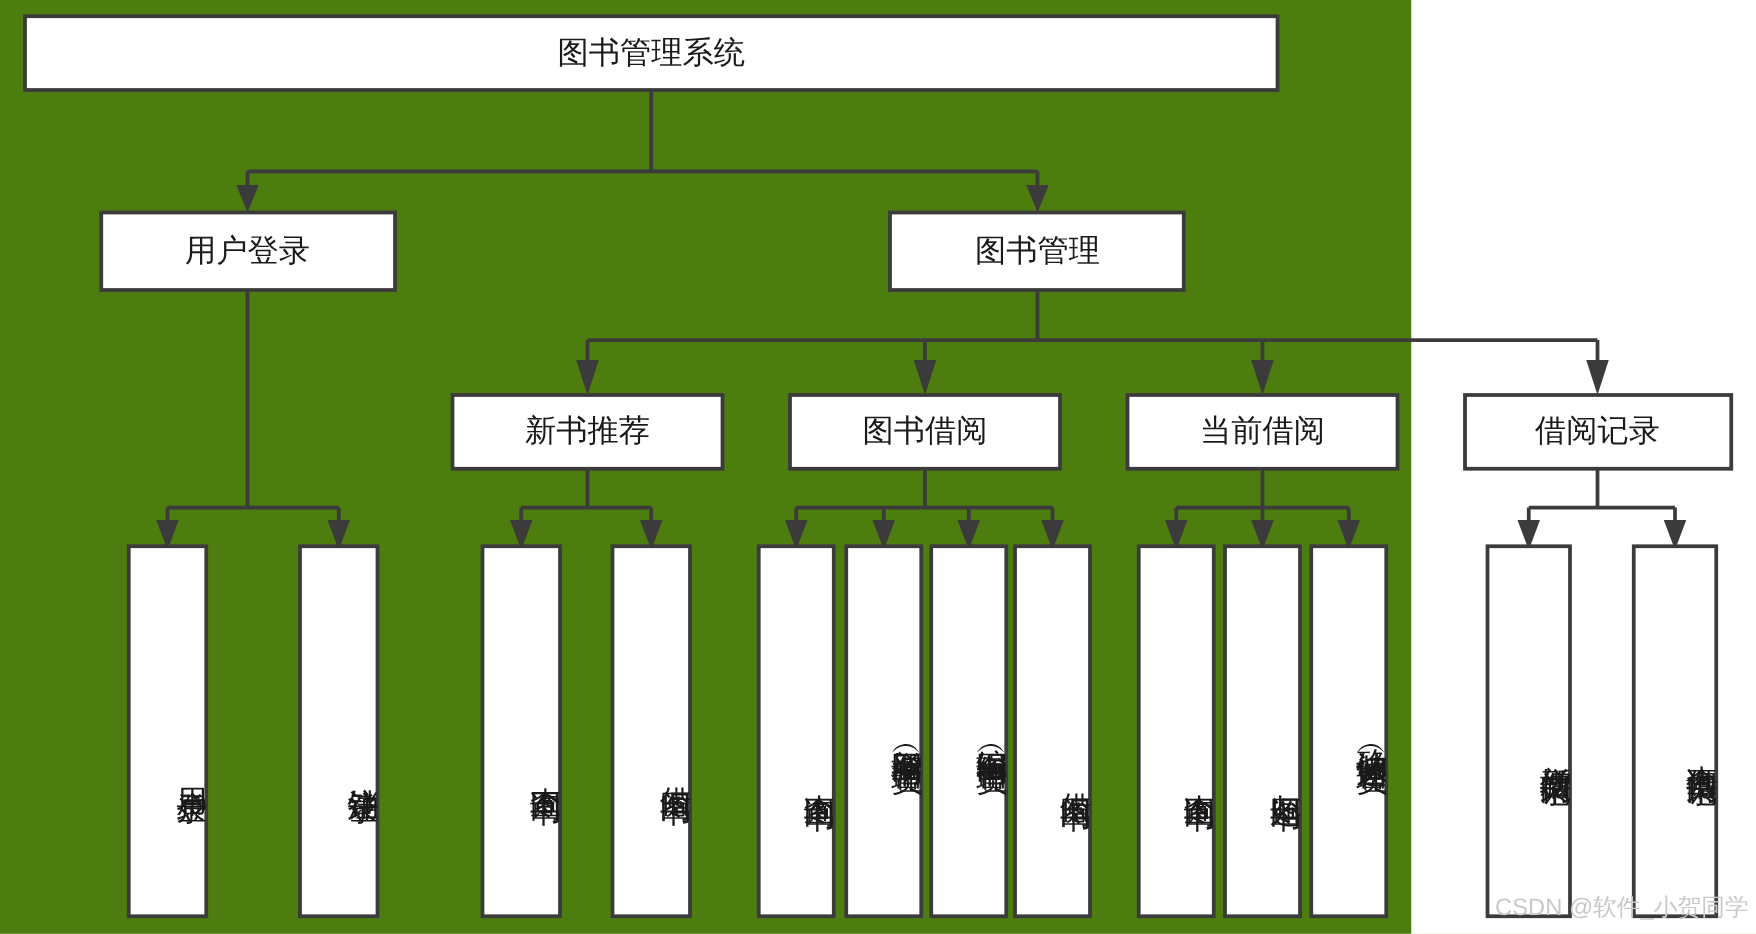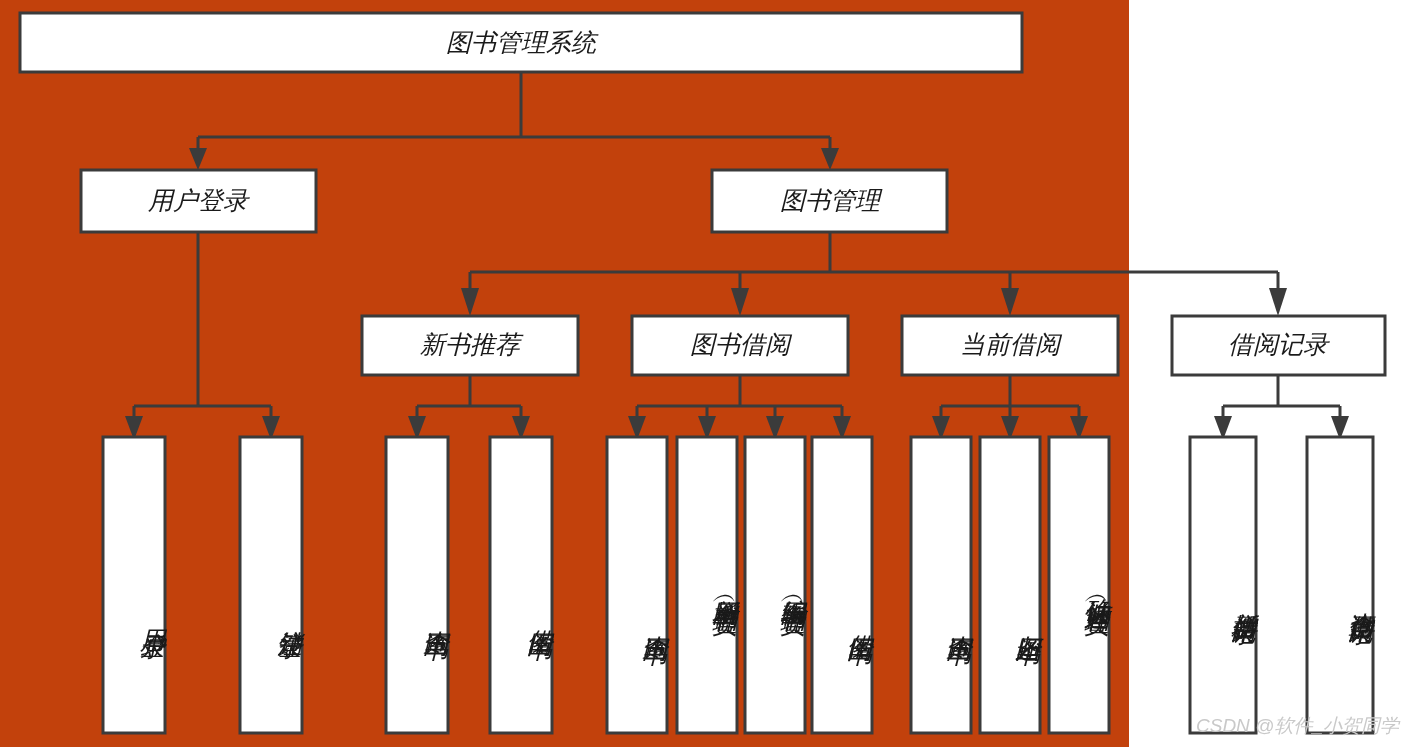--- a/index.html
+++ b/index.html
@@ -10,22 +10,21 @@
   body {
     width: 1405px;
     height: 747px;
     font-family: "Liberation Sans", "DejaVu Sans", sans-serif;
     overflow: hidden;
   }
   #diagram-root {
     position: relative;
     width: 1129px;
     height: 747px;
-    background: #c2410c;
-    font-style: italic;
+    background: #4d7c0f;
   }
   svg.diagram-canvas {
     position: absolute;
     top: 0;
     left: 0;
     width: 1405px;
     height: 747px;
   }
   .node-box {
     fill: #ffffff;

